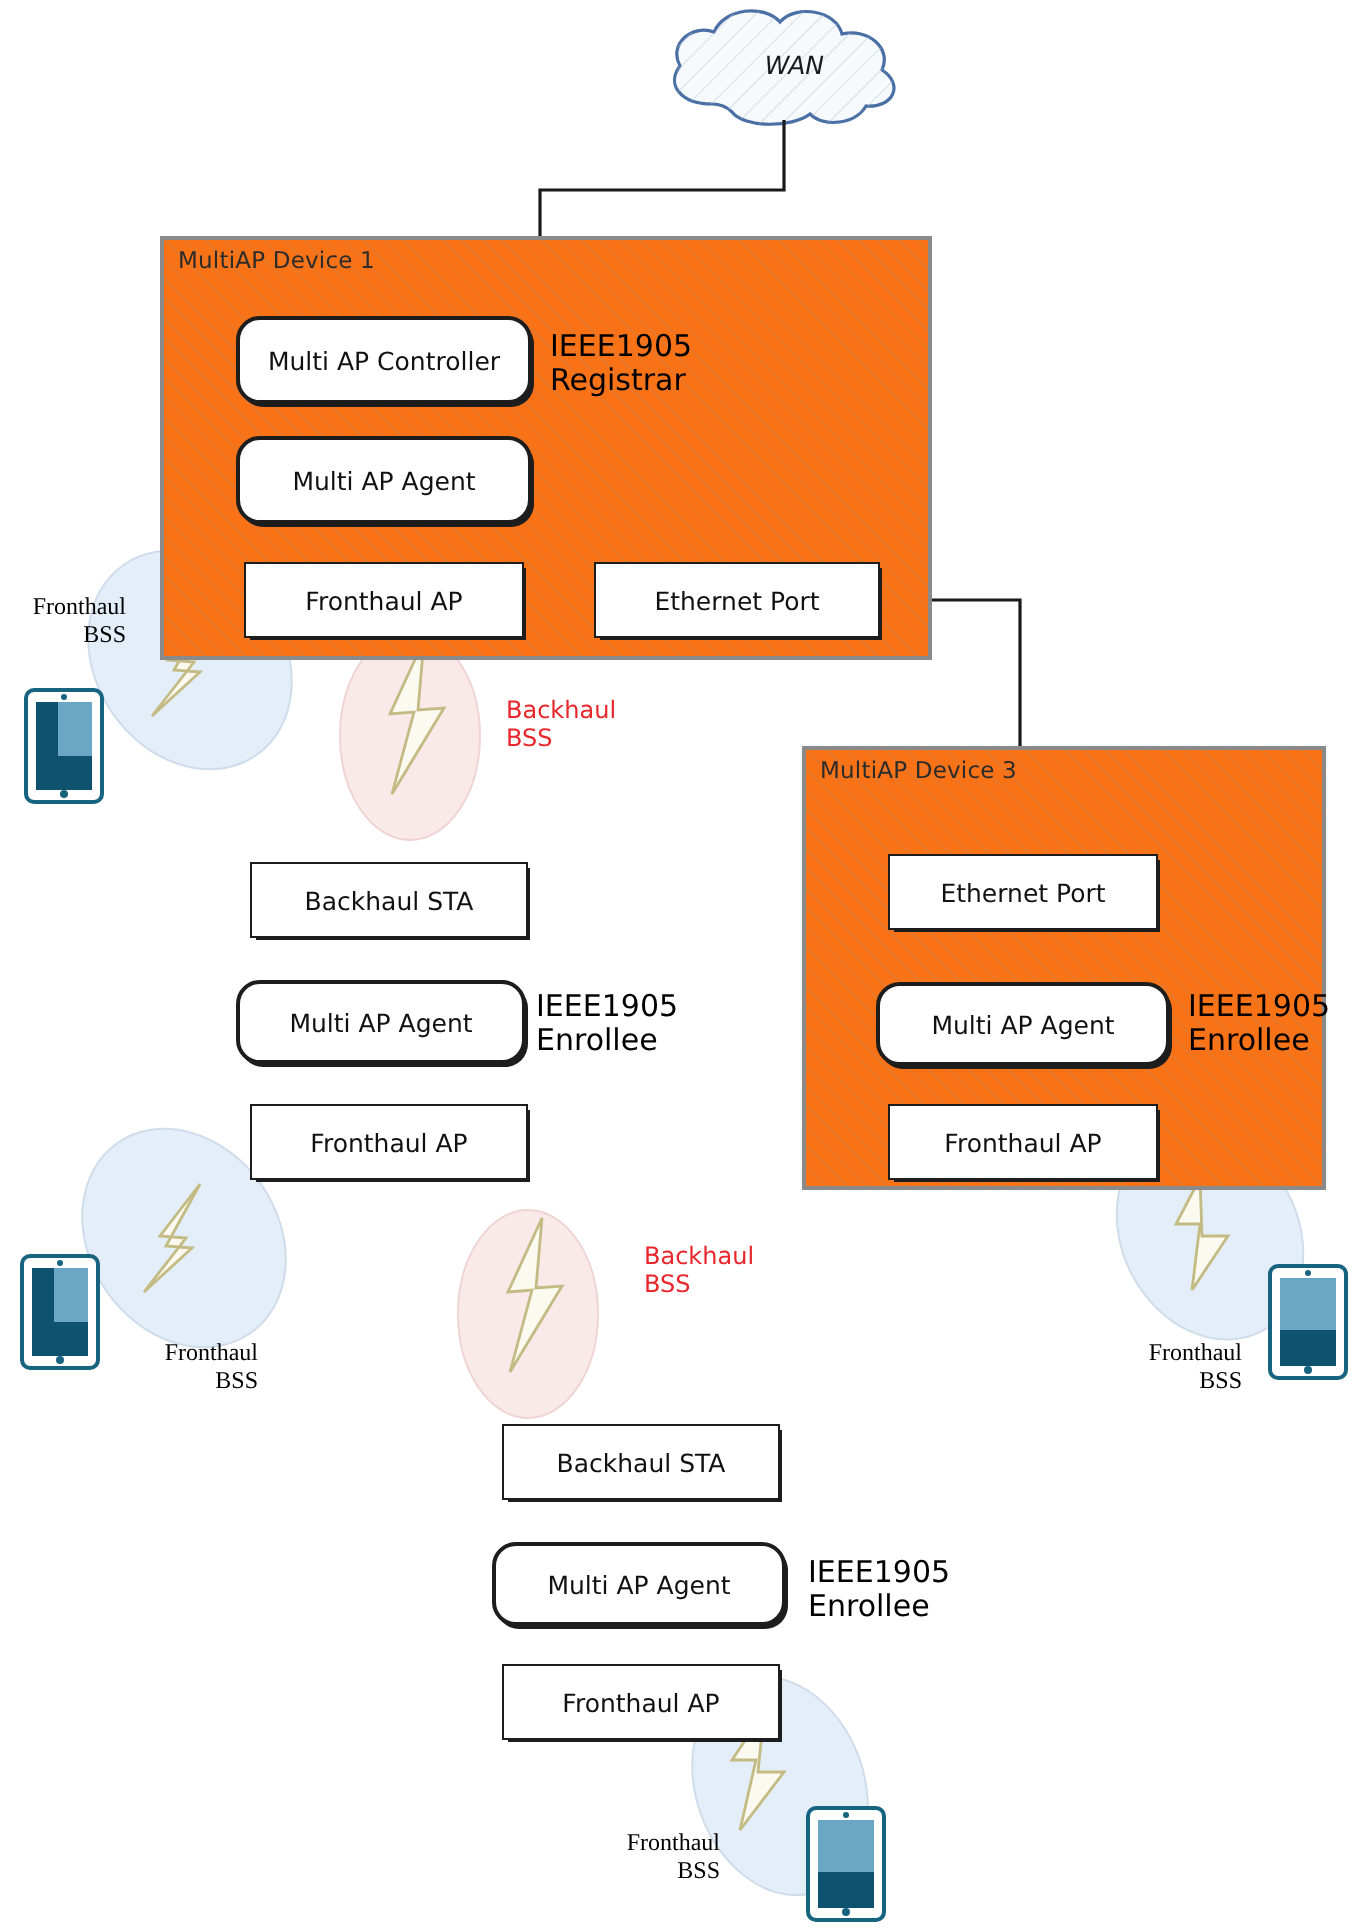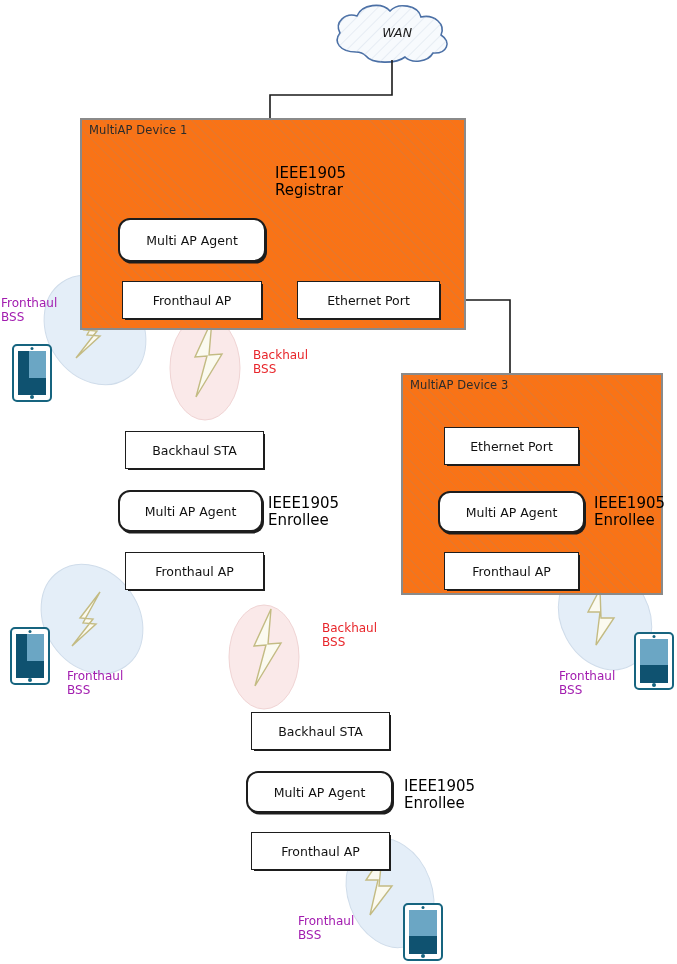--- a/index.html
+++ b/index.html
@@ -46,21 +46,21 @@
     border-width:2px;
     box-shadow:1.5px 2px 0 -0.5px #1d1d1d;
   }
   .comp.sharp{
     box-shadow:2px 2px 0 -1px #1d1d1d;
   }
 
   
   .tag{position:absolute;white-space:nowrap;line-height:1.15;}
   .tag.ieee{color:#000000;font-size:15px;}
-  .tag.bss-front{color:#a21caf;font-size:12px;text-align:left;}
+  .tag.bss-front{color:#000000;font-size:12px;text-align:right;font-family:Liberation Serif, serif;}
   .tag.bss-back{color:#e8262b;font-size:12px;text-align:left;}
   .tag .l2{display:block;}
 
   
   .tablet{
     position:absolute;width:40px;height:58px;
     border:2px solid #16647f;border-radius:5px;
     background:#ffffff;box-sizing:border-box;padding:5px 4px;
   }
   .tablet .screen{
@@ -174,20 +174,23 @@
   </svg>
 
   <div class="layer" id="dom-layer">
 
     <div id="wan-text">WAN</div>
 
     <div class="device" style="left:80px;top:118px;width:386px;height:212px;">
       <div class="hatch"></div>
       <div class="device-label">MultiAP Device 1</div>
     </div>
+    <div class="comp rounded" style="left:118px;top:158px;width:148px;height:44px;">
+      <span>Multi AP Controller</span>
+    </div>
     <div class="comp rounded" style="left:118px;top:218px;width:148px;height:44px;">
       <span>Multi AP Agent</span>
     </div>
     <div class="comp sharp" style="left:122px;top:281px;width:140px;height:38px;">
       <span>Fronthaul AP</span>
     </div>
     <div class="comp sharp" style="left:297px;top:281px;width:143px;height:38px;">
       <span>Ethernet Port</span>
     </div>
     <div class="tag ieee" style="left:275px;top:165px;">

